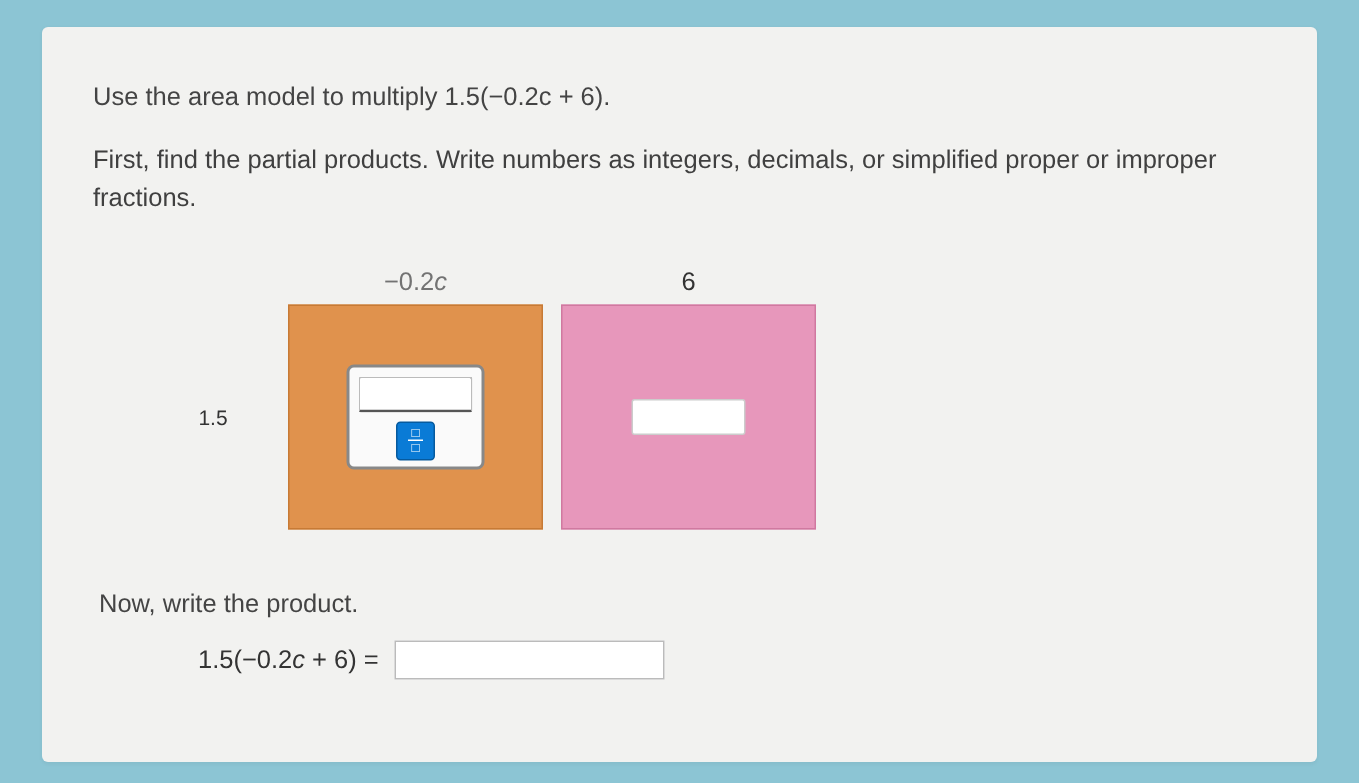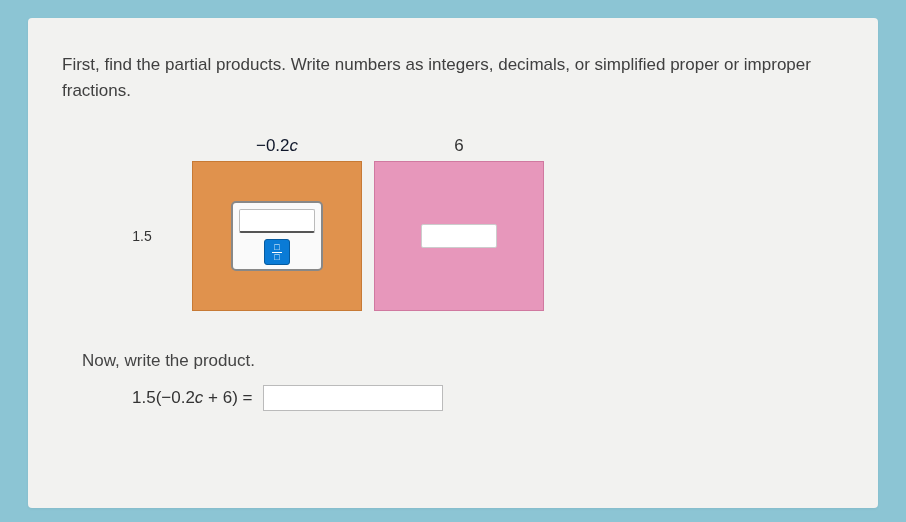--- a/index.html
+++ b/index.html
@@ -35,21 +35,21 @@
     .area-model {
       display: grid;
       grid-template-columns: 100px 170px 12px 170px;
       grid-template-rows: 30px 150px;
       align-items: center;
       justify-items: center;
       margin-left: 30px;
       margin-bottom: 40px;
     }
     .row-label { grid-column: 1; grid-row: 2; font-size: 14px; color:#333; }
-    .col-label-1 { grid-column: 2; grid-row: 1; font-size: 17px; color:#0f172a; }
+    .col-label-1 { grid-column: 2; grid-row: 1; font-size: 17px; color:#737373; }
     .col-label-2 { grid-column: 4; grid-row: 1; font-size: 17px; color:#333; }
     .box { width: 170px; height: 150px; display:flex; align-items:center; justify-content:center; position:relative; }
     .box-orange { grid-column:2; grid-row:2; background:#e0924d; border:1px solid #c77a35; }
     .box-pink   { grid-column:4; grid-row:2; background:#e797bb; border:1px solid #d079a0; }
     .answer-frame {
       background:#fafafa;
       border:2px solid #888;
       border-radius:5px;
       padding:6px 6px 4px 6px;
       display:flex;
@@ -84,36 +84,39 @@
       display:flex;
       align-items:center;
       justify-content:center;
       cursor:pointer;
       font-size:9px;
       font-weight:bold;
     }
     .frac-stack { display:flex; flex-direction:column; align-items:center; line-height:1; }
     .frac-stack span:first-child { border-bottom:1px solid #fff; padding:0 2px; }
     .frac-stack span:last-child { padding:0 2px; }
-    .prompt2 { font-size:17px; color:#444; margin-left:20px; margin-bottom:14px; }
+    .prompt2 { font-size:17px; color:#444; margin-left:4px; margin-bottom:14px; }
     .eq-row { display:flex; align-items:center; gap:10px; margin-left:70px;margin-top:13px; }
     .eq-text { font-size:17px; color:#333; }
     .eq-input {
       width:180px; height:26px;
       background:#fff;
       border:1px solid #bbb;
       font-size:15px;
       padding:2px 6px;
     }
   </style>
 </head>
 <body>
 
 <div class="panel">
 
+  <p class="q-line1">
+    <span>Use the area model to multiply </span><span>1.5(−0.2c + 6)</span><span>.</span>
+  </p>
 
   <p class="q-line2">First, find the partial products. Write numbers as integers, decimals, or simplified proper or improper fractions.</p>
 
   <div class="area-model">
     <div class="col-label-1">
       <span>−0.2</span><span class="ital">c</span>
     </div>
     <div class="col-label-2">6</div>
     <div class="row-label">1.5</div>
 

